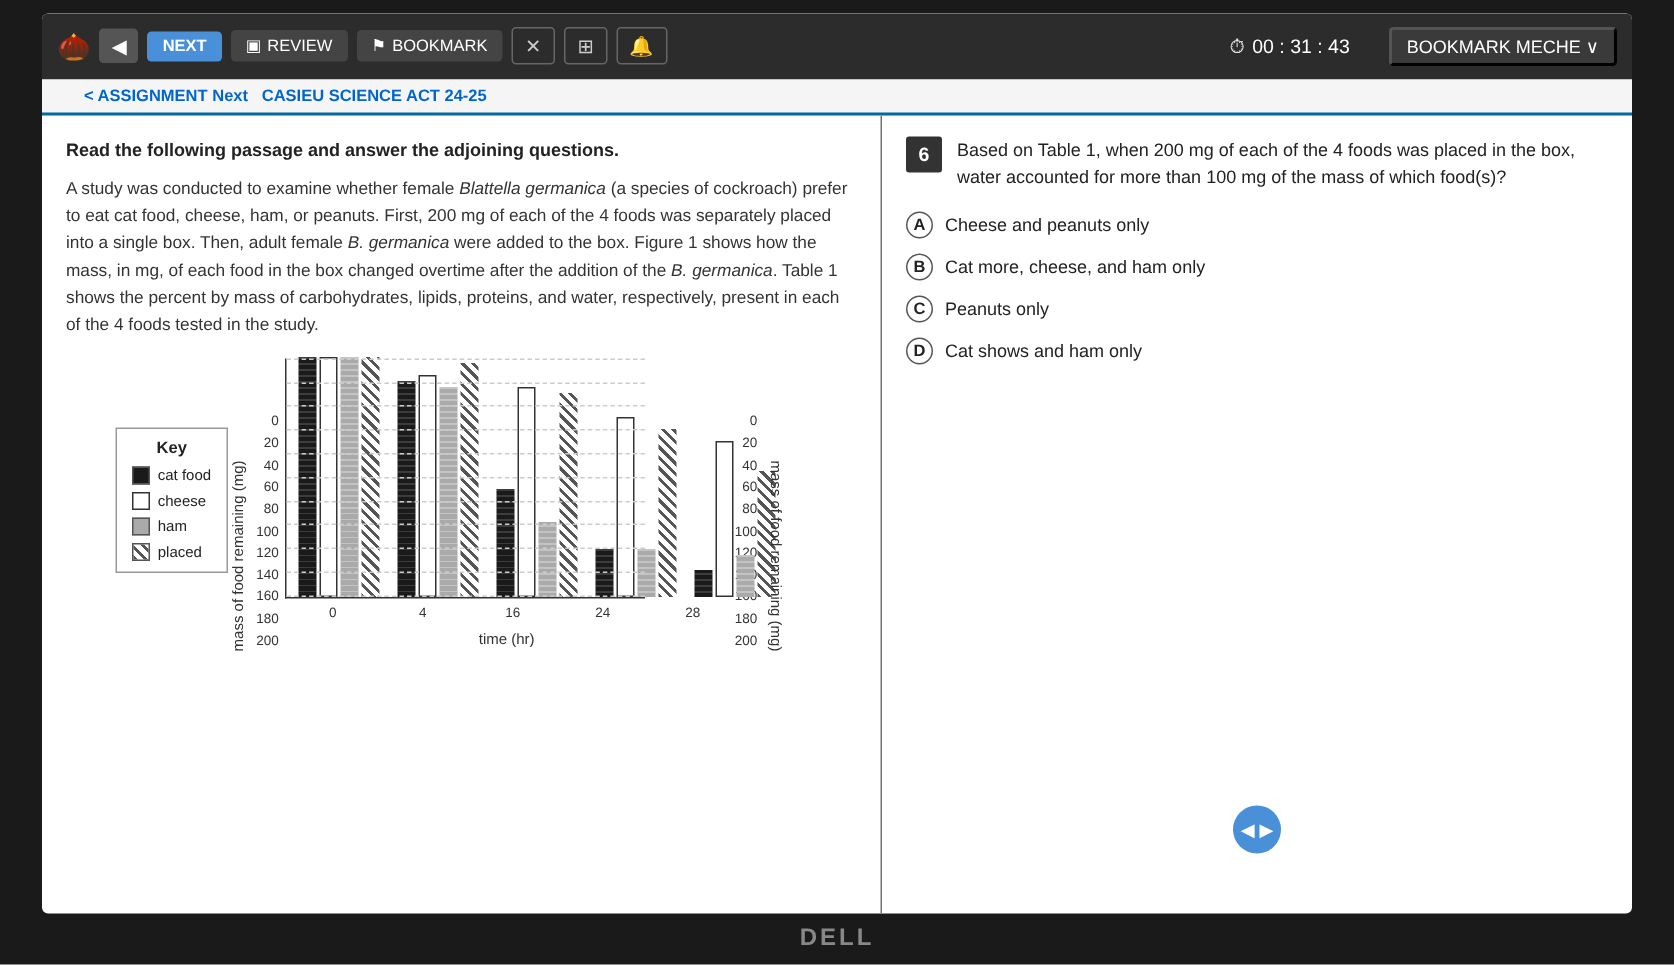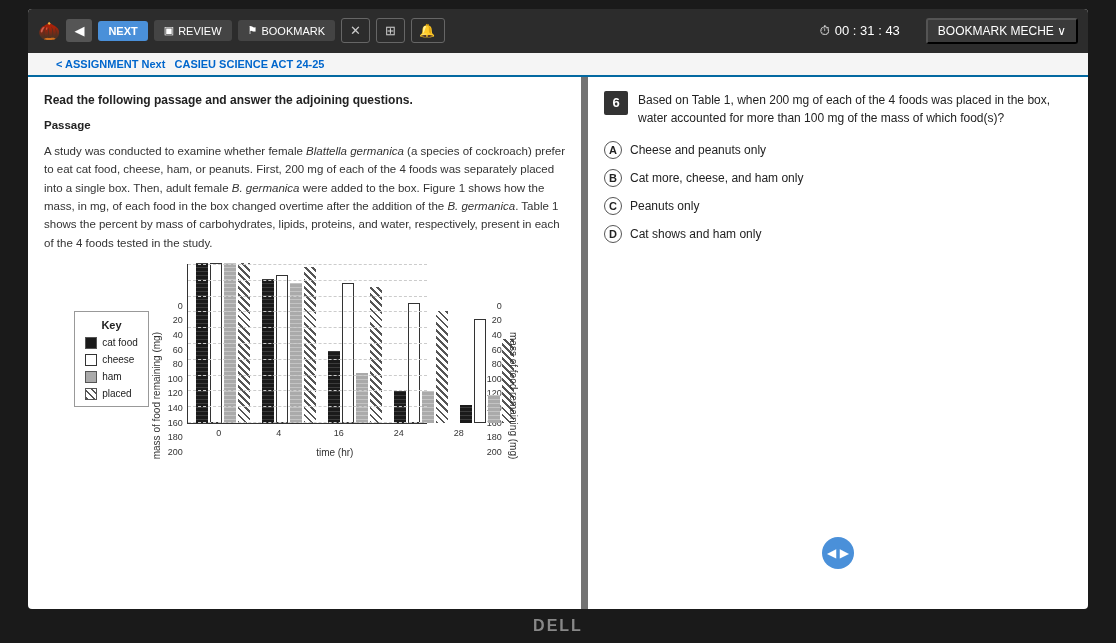--- a/index.html
+++ b/index.html
@@ -106,21 +106,21 @@
       display: flex;
       flex: 1;
       overflow: hidden;
     }
 
     
     .left-panel {
       width: 560px;
       padding: 14px 16px;
       overflow-y: auto;
-      border-right: 7px solid #737373;
+      border-right: 1px solid #737373;
       font-size: 12px;
       line-height: 1.5;
       color: #222;
     }
     .left-panel p {
       font-size: 11.5px;
       margin-bottom: 8px;
     }
     .passage-title {
       font-weight: bold;
@@ -351,21 +351,20 @@
     <span>Next</span>
     &nbsp;
     <span>CASIEU SCIENCE ACT 24-25</span>
   </div>
 
   <div class="main-content">
 
     <div class="left-panel">
       <p style="font-weight:bold; font-size:12px; margin-bottom:8px;">Read the following passage and answer the adjoining questions.</p>
 
-      <p class="passage-title">Passage</p>
       <p class="passage-text">
         A study was conducted to examine whether female <em>Blattella germanica</em> (a species of cockroach) prefer to eat cat food, cheese, ham, or peanuts. First, 200 mg of each of the 4 foods was separately placed into a single box. Then, adult female <em>B. germanica</em> were added to the box. Figure 1 shows how the mass, in mg, of each food in the box changed overtime after the addition of the <em>B. germanica</em>. Table 1 shows the percent by mass of carbohydrates, lipids, proteins, and water, respectively, present in each of the 4 foods tested in the study.
       </p>
 
       <div class="chart-container">
 
         <div style="display:flex; flex-direction:row; align-items:center; margin-right:10px;">
           <div class="key-box">
             <div class="key-title">Key</div>
             <div class="key-item">

